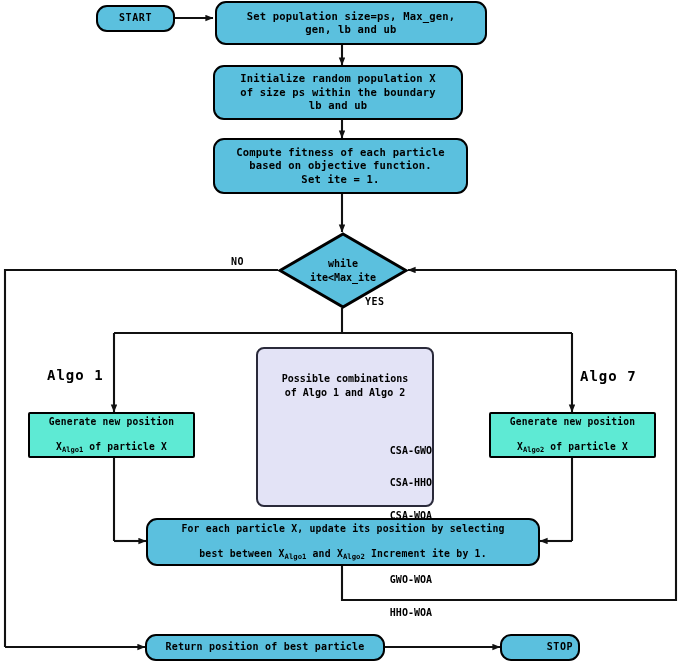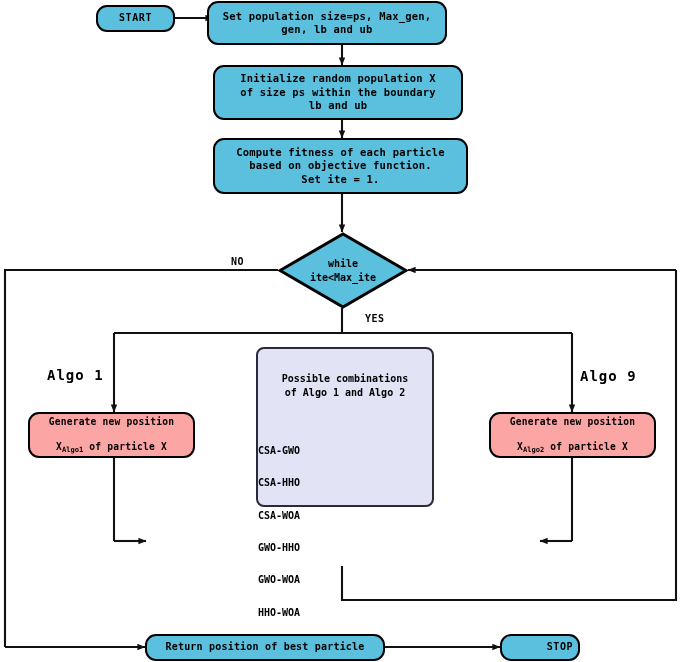--- a/index.html
+++ b/index.html
@@ -43,43 +43,43 @@
     letter-spacing: 0.6px;
   }
   .proc-blue {
     background: #5BC0DE;
     border-radius: 11px;
     font-size: 10.5px;
     font-weight: bold;
     letter-spacing: 0.2px;
   }
   .proc-green {
-    background: #fca5a5;
-    border-radius: 11px;
+    background: #5eead4;
+    border-radius: 2px;
     font-size: 9.6px;
     font-weight: bold;
     letter-spacing: 0.2px;
   }
   .infobox {
     background: #E3E3F6;
     border: 2px solid #2a2a3a;
     border-radius: 8px;
     font-size: 10px;
     font-weight: bold;
     display: block;
     padding-top: 10px;
   }
   .infobox .ib-head {
     text-align: center;
     line-height: 1.45;
     white-space: pre-line;
   }
   .infobox .ib-list {
     margin-top: 13px;
-    text-align: left;
+    text-align: right;
     line-height: 1.62;
     white-space: pre-line;
   }
   .diamond-wrap {
     position: absolute;
   }
   .diamond-label {
     position: absolute;
     left: 0;
     top: 0;
@@ -158,21 +158,21 @@
       <line x1="676" y1="270" x2="408" y2="270" marker-end="url(#arrow)"></line>
 
       <line x1="385" y1="647" x2="500" y2="647" marker-end="url(#arrow)"></line>
     </g>
   </svg>
 
   <div class="node term" style="left:96px; top:5px; width:79px; height:27px;justify-content:center;">
     <span>START</span>
   </div>
 
-  <div class="node proc-blue" style="left:207px; top:1px; width:240px; height:44px;">
+  <div class="node proc-blue" style="left:215px; top:1px; width:272px; height:44px;">
     <span>Set population size=ps, Max_gen,
 gen, lb and ub</span>
   </div>
 
   <div class="node proc-blue" style="left:213px; top:65px; width:250px; height:55px;">
     <span>Initialize random population X
 of size ps within the boundary
 lb and ub</span>
   </div>
 
@@ -184,24 +184,24 @@
 
   <div class="diamond-wrap" style="left:278px; top:232px; width:130px; height:77px;">
     <svg width="130" height="77" viewBox="0 0 130 77">
       <polygon points="65,2 128,38.5 65,75 2,38.5" fill="#5BC0DE" stroke="#000000" stroke-width="3"></polygon>
     </svg>
     <div class="diamond-label">while
 ite&lt;Max_ite</div>
   </div>
 
   <div class="edge-label" style="left:219px; top:256px;">NO</div>
-  <div class="edge-label" style="left:353px; top:313px;">YES</div>
+  <div class="edge-label" style="left:353px; top:296px;">YES</div>
 
   <div class="branch-label" style="left:47px; top:367px;">Algo 1</div>
-  <div class="branch-label" style="left:580px; top:368px;">Algo 9</div>
+  <div class="branch-label" style="left:580px; top:368px;">Algo 7</div>
 
   <div class="node infobox" style="left:256px; top:347px; width:178px; height:160px;">
     <div class="ib-head">Possible combinations
 of Algo 1 and Algo 2</div>
     <div class="ib-list">
       <div>CSA-GWO</div>
       <div>CSA-HHO</div>
       <div>CSA-WOA</div>
       <div>GWO-HHO</div>
       <div>GWO-WOA</div>
@@ -216,20 +216,26 @@
     </div>
   </div>
 
   <div class="node proc-green" style="left:489px; top:412px; width:167px; height:46px;">
     <div>
       <div class="ln"><span>Generate new position</span></div>
       <div class="ln"><span>X</span><span class="sub">Algo2</span><span> of particle X</span></div>
     </div>
   </div>
 
+  <div class="node proc-blue" style="left:146px; top:518px; width:394px; height:48px; font-size:9.8px;">
+    <div>
+      <div class="ln"><span>For each particle X, update its position by selecting</span></div>
+      <div class="ln"><span>best between X</span><span class="sub">Algo1</span><span> and X</span><span class="sub">Algo2</span><span> Increment ite by 1.</span></div>
+    </div>
+  </div>
 
   <div class="node proc-blue" style="left:145px; top:634px; width:240px; height:27px; font-size:10px;">
     <span>Return position of best particle</span>
   </div>
 
   <div class="node term" style="left:500px; top:634px; width:80px; height:27px;padding-left:40px;">
     <span>STOP</span>
   </div>
 
 </div>

